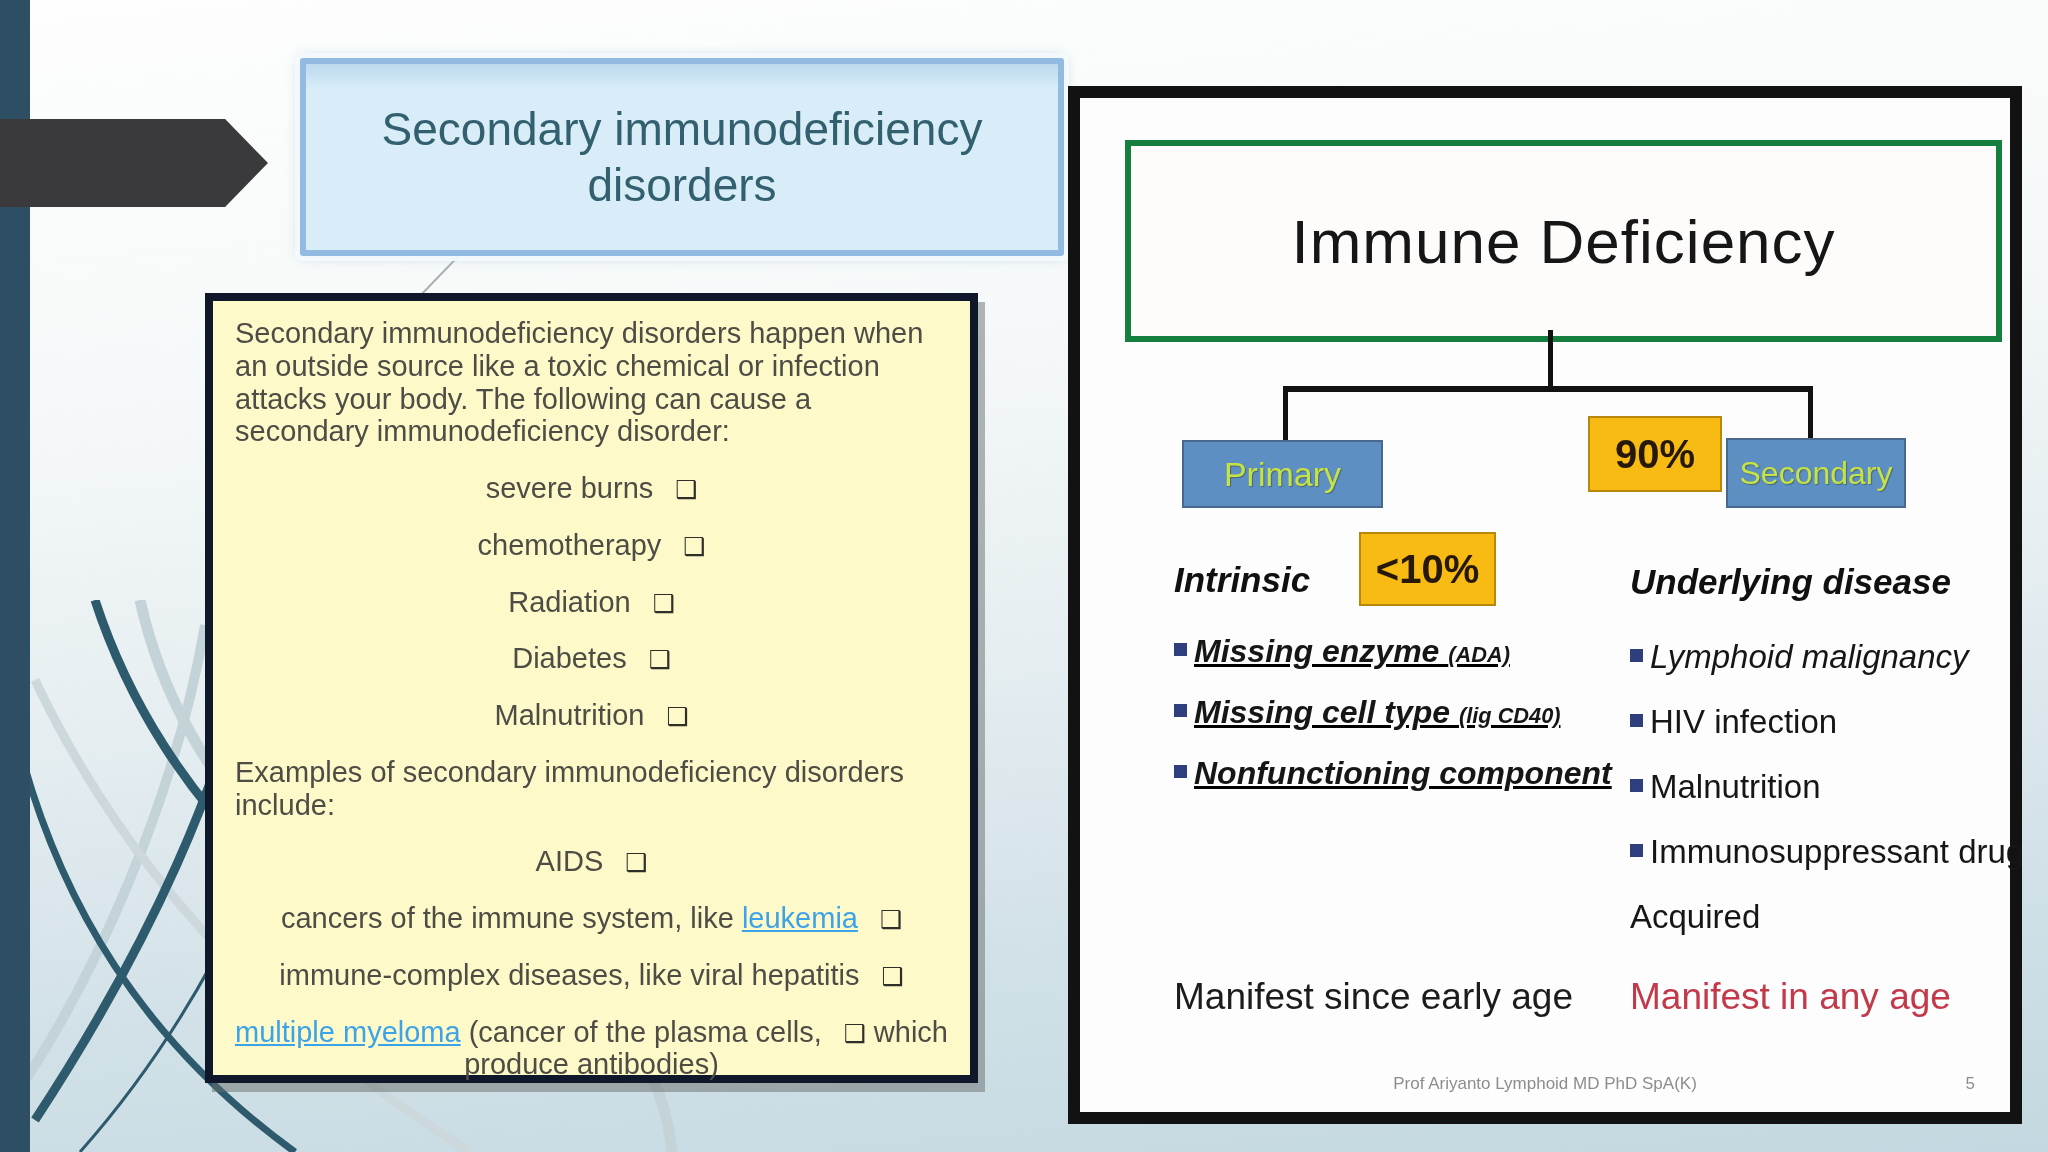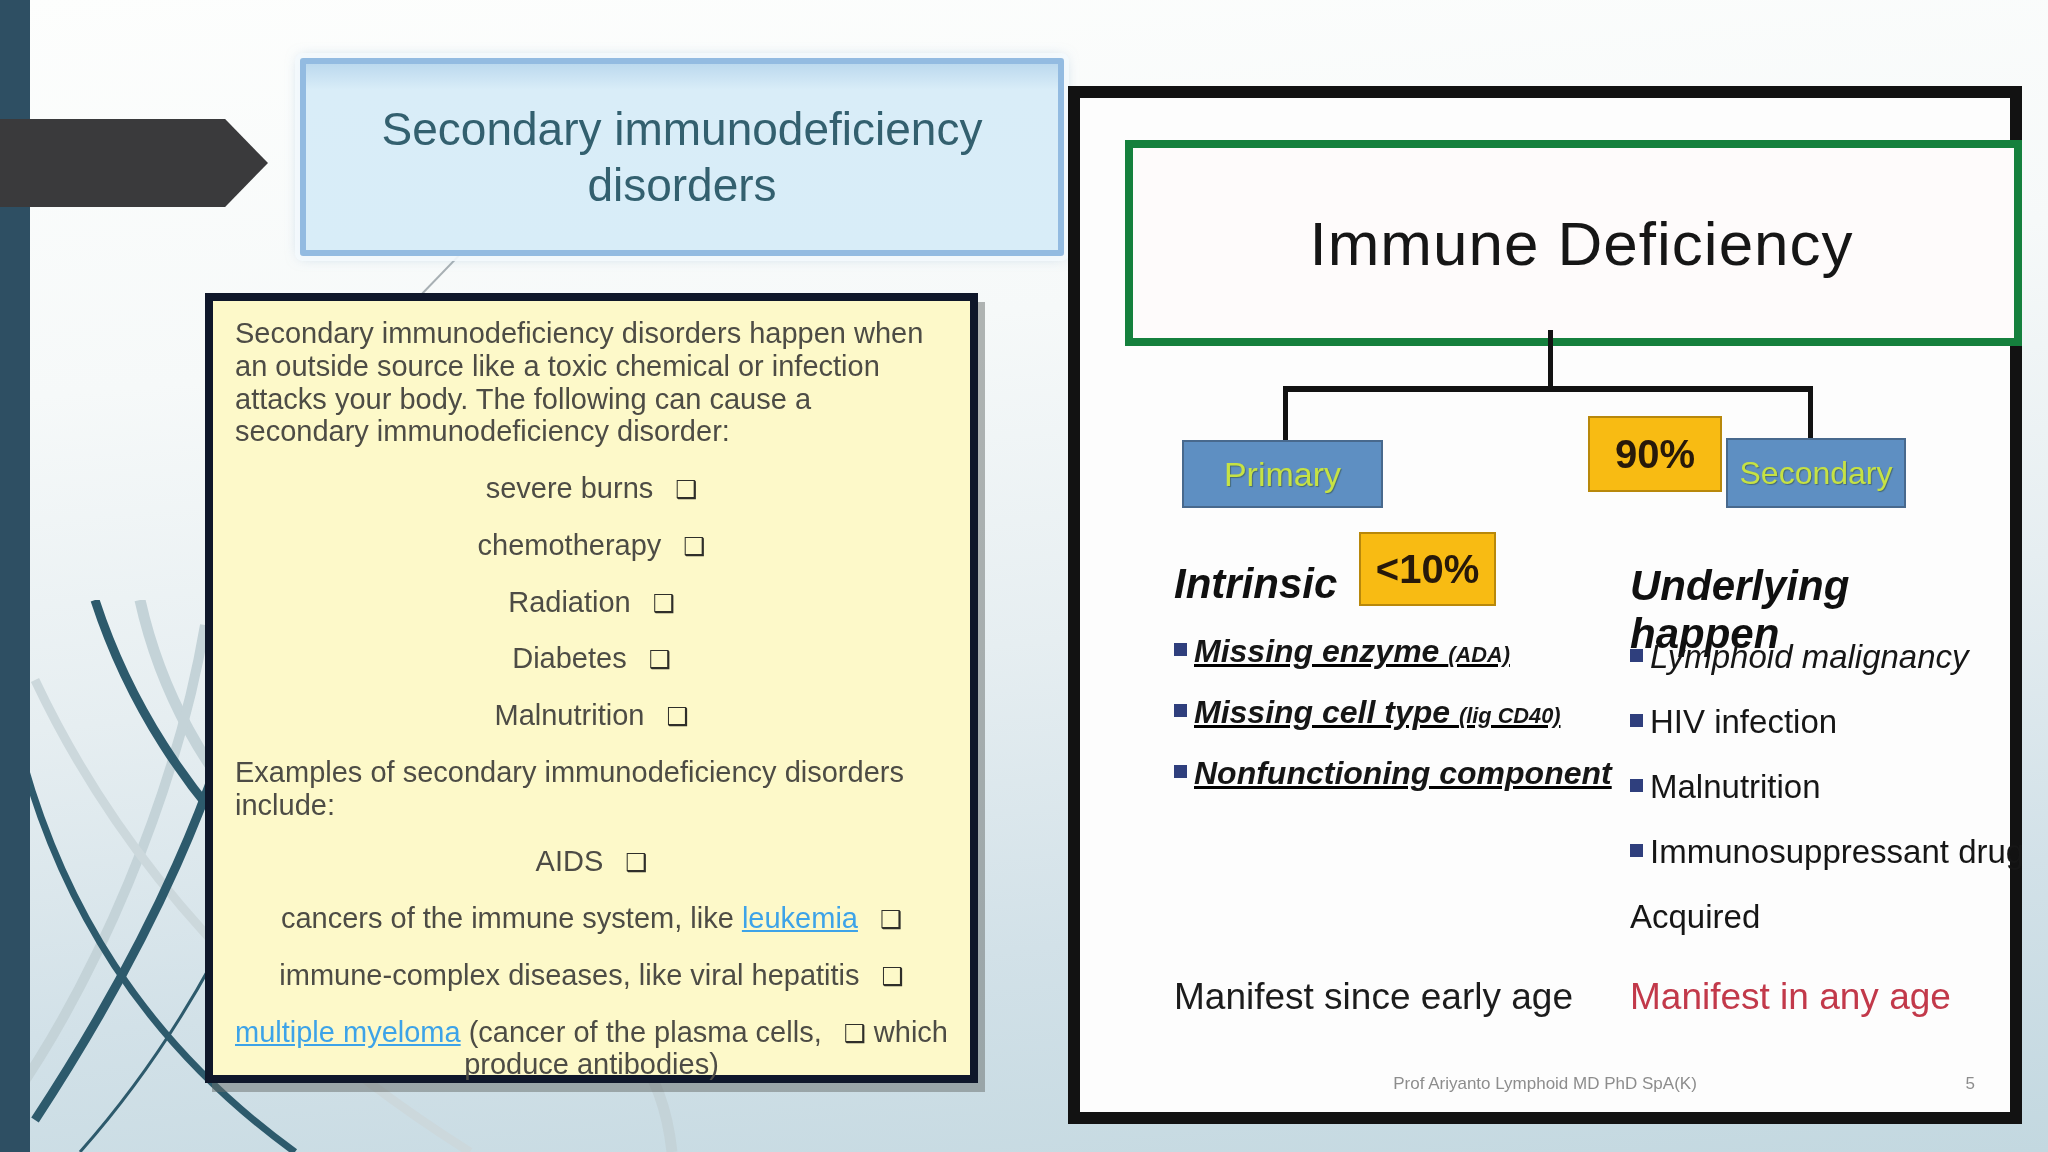--- a/index.html
+++ b/index.html
@@ -34,31 +34,31 @@
   .note-box p{margin:0 0 24px 0;}
   .note-box .row{margin:0 0 24px 0;text-align:center;}
   .chk{font-size:.85em;margin-left:22px;color:#2f2f2a;}
   a.slide-link{color:#3da3e8;text-decoration:underline;cursor:pointer;}
 
   
   .frame{left:1068px;top:86px;width:954px;height:1038px;background:#fdfdfd;
     border:12px solid #121212;box-sizing:border-box;z-index:8;}
   .frame-inner{position:relative;width:100%;height:100%;}
   .id-box{position:absolute;left:45px;top:42px;width:865px;height:190px;
-    border:8px solid #15803d;background:#fefbfb;
-    display:flex;align-items:center;justify-content:center;padding-left:16px;}
+    border:6px solid #15803d;background:#fefbfb;
+    display:flex;align-items:center;justify-content:center;}
   .id-box .t{font-size:62px;color:#161616;letter-spacing:1px;}
   .tl{position:absolute;background:#121212;}
   .node{position:absolute;display:flex;align-items:center;justify-content:center;
     background:#5e8fc2;border:2px solid #48698d;box-sizing:border-box;}
   .node .t{font-weight:normal;color:#c6e244;text-shadow:1px 1px 1px rgba(40,60,30,.45);}
   .pct{position:absolute;display:flex;align-items:center;justify-content:center;
     background:#f8bb13;border:2px solid #b8880b;box-sizing:border-box;
     font-size:40px;font-weight:bold;color:#27190a;}
-  .col-head{position:absolute;font-size:42px;font-weight:bold;font-style:italic;color:#101010;}
+  .col-head{position:absolute;font-size:35px;font-weight:bold;font-style:italic;color:#101010;}
   .dlist{position:absolute;width:430px;}
   .dlist .item{margin-bottom:24px;font-size:32px;font-weight:bold;font-style:italic;color:#161616;white-space:nowrap;}
   .dlist.right .item{font-weight:400;font-style:normal;font-size:33px;margin-bottom:27px;}
   .dlist.right .item.it{font-style:italic;}
   .blt{display:inline-block;width:13px;height:13px;background:#2f3f7d;margin-right:7px;vertical-align:6px;}
   .small-note{font-size:.68em;}
   .tag{font-size:34px;font-weight:bold;color:#2a5c95;font-style:normal;}
   .manifest{position:absolute;font-size:37px;color:#1c1c1c;white-space:nowrap;}
   .manifest.red{color:#c2394a;}
   .frame-footer{position:absolute;left:0;right:0;top:976px;text-align:center;
@@ -144,21 +144,21 @@
     <div class="node" style="left:102px;top:342px;width:201px;height:68px;">
       <span class="t" style="font-size:34px;">Primary</span>
     </div>
     <div class="pct" style="left:508px;top:318px;width:134px;height:76px;">90%</div>
     <div class="node" style="left:646px;top:340px;width:180px;height:70px;">
       <span class="t" style="font-size:32px;">Secondary</span>
     </div>
     <div class="pct" style="left:279px;top:434px;width:137px;height:74px;">&lt;10%</div>
 
     <div class="col-head" style="left:94px;top:462px;">Intrinsic</div>
-    <div class="col-head" style="left:550px;top:464px;">Underlying happen</div>
+    <div class="col-head" style="left:550px;top:464px;">Underlying disease</div>
 
     <div class="dlist" style="left:94px;top:535px;text-decoration:underline;">
       <div class="item">
         <span class="blt"></span><span>Missing enzyme </span><span class="small-note">(ADA)</span>
       </div>
       <div class="item">
         <span class="blt"></span><span>Missing cell type </span><span class="small-note">(lig CD40)</span>
       </div>
       <div class="item">
         <span class="blt"></span><span>Nonfunctioning component</span><span class="small-note"></span>

